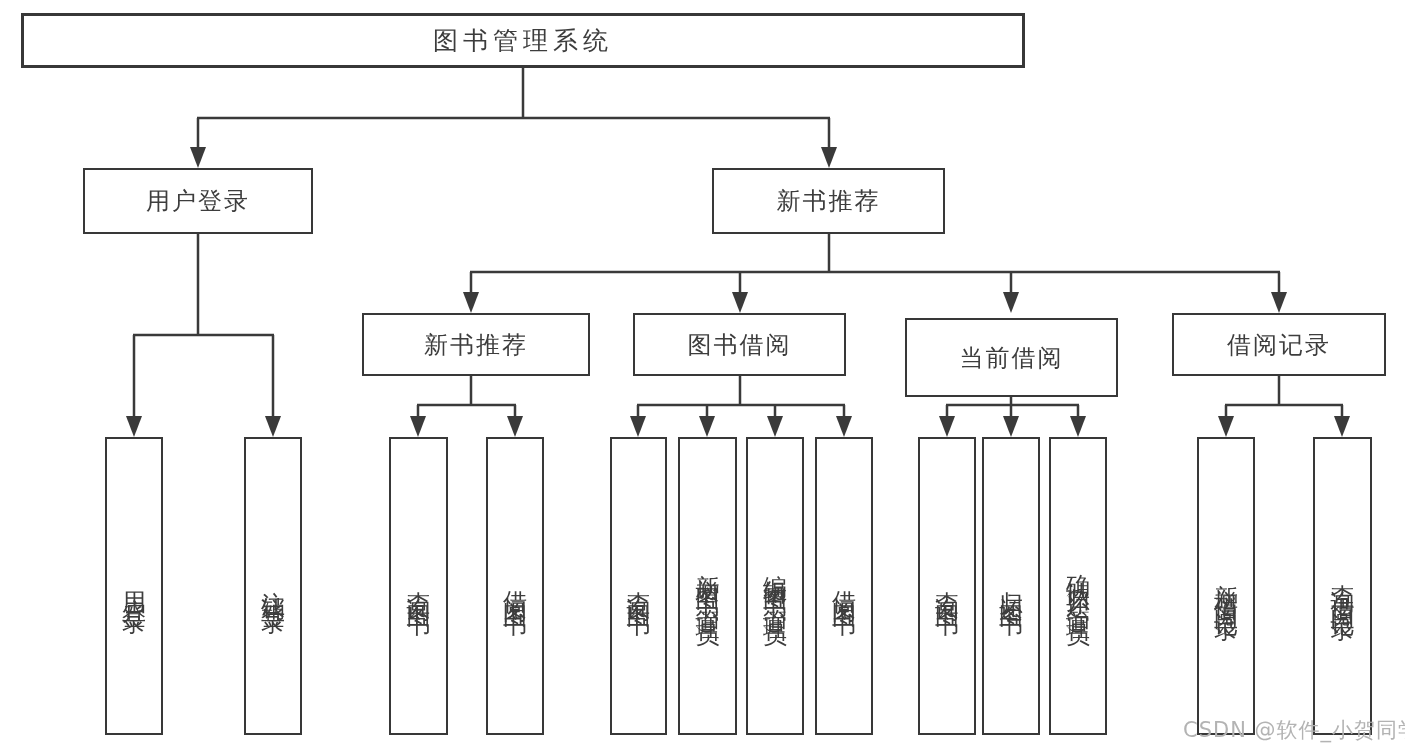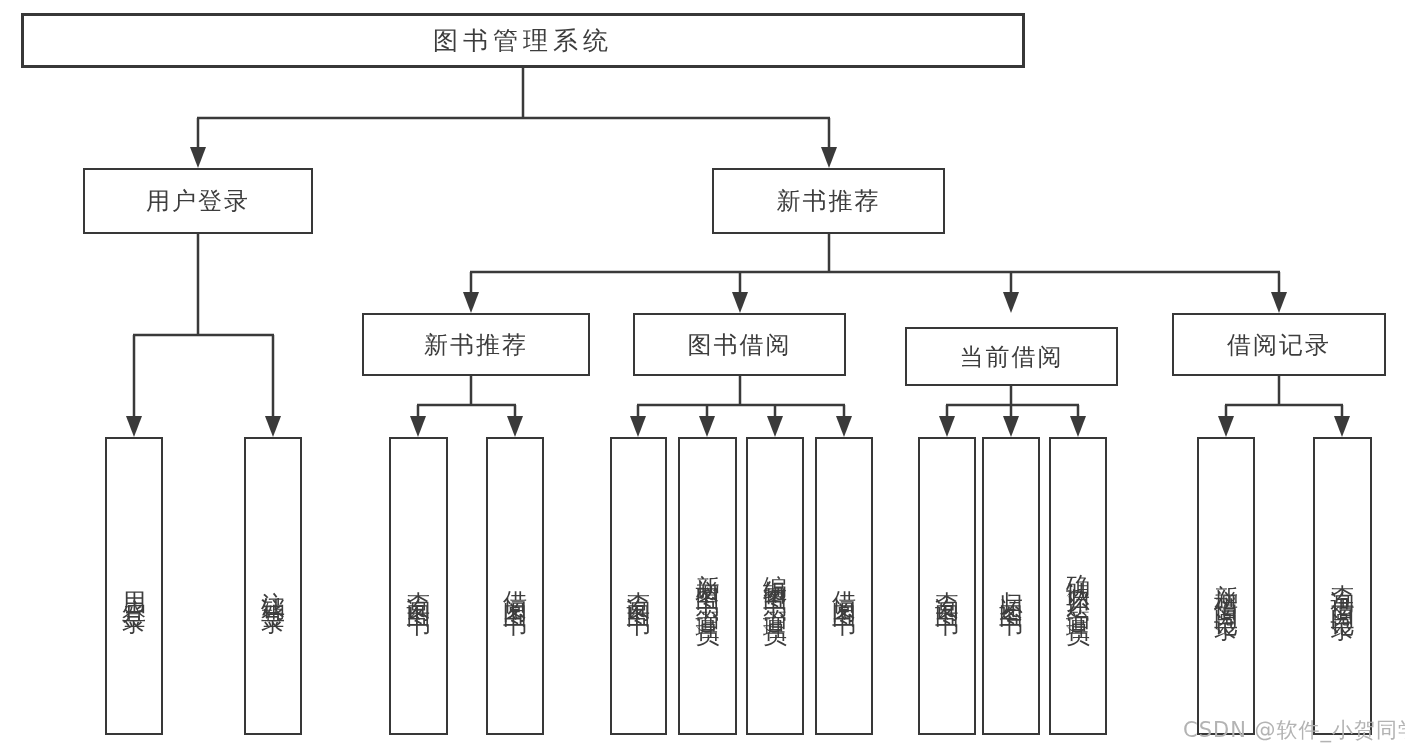--- a/index.html
+++ b/index.html
@@ -119,21 +119,21 @@
     </g>
   </svg>
 
   <div class="node h root" style="left:21px; top:13px; width:1004px; height:55px;">图书管理系统</div>
 
   <div class="node h" style="left:83px; top:168px; width:230px; height:66px;">用户登录</div>
   <div class="node h" style="left:712px; top:168px; width:233px; height:66px;">新书推荐</div>
 
   <div class="node h" style="left:362px; top:313px; width:228px; height:63px;">新书推荐</div>
   <div class="node h" style="left:633px; top:313px; width:213px; height:63px;">图书借阅</div>
-  <div class="node h" style="left:905px; top:327px; width:213px; height:59px;">当前借阅</div>
+  <div class="node h" style="left:905px; top:318px; width:213px; height:79px;">当前借阅</div>
   <div class="node h" style="left:1172px; top:313px; width:214px; height:63px;font-family:Liberation Serif, serif;">借阅记录</div>
 
   <div class="node v" style="left:105px; top:437px; width:58px; height:298px;">用户登录</div>
   <div class="node v" style="left:244px; top:437px; width:58px; height:298px;">注销登录</div>
 
   <div class="node v" style="left:389px; top:437px; width:59px; height:298px;">查询图书</div>
   <div class="node v" style="left:486px; top:437px; width:58px; height:298px;">借阅图书</div>
 
   <div class="node v" style="left:610px; top:437px; width:57px; height:298px;">查询图书</div>
   <div class="node v" style="left:678px; top:437px; width:59px; height:298px;">新增图书（管理员）</div>

